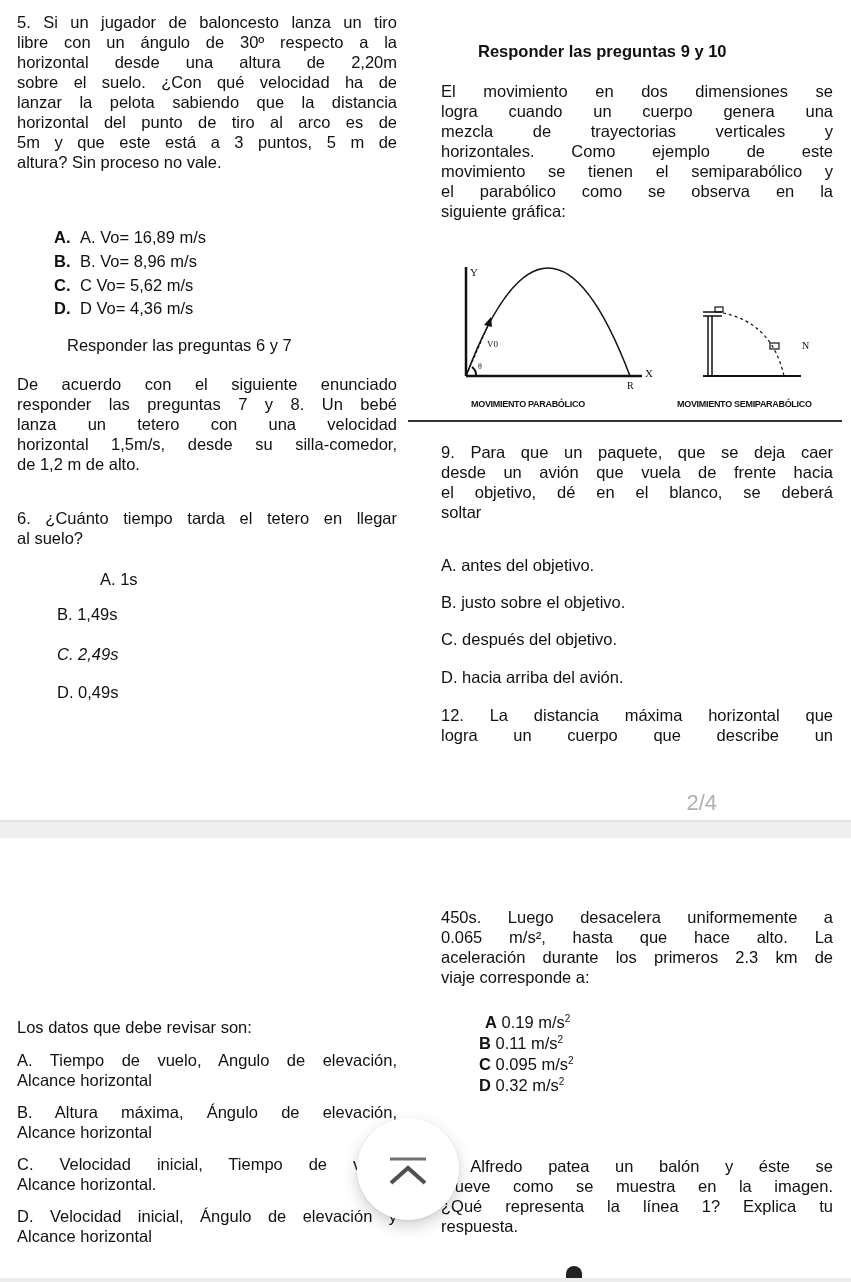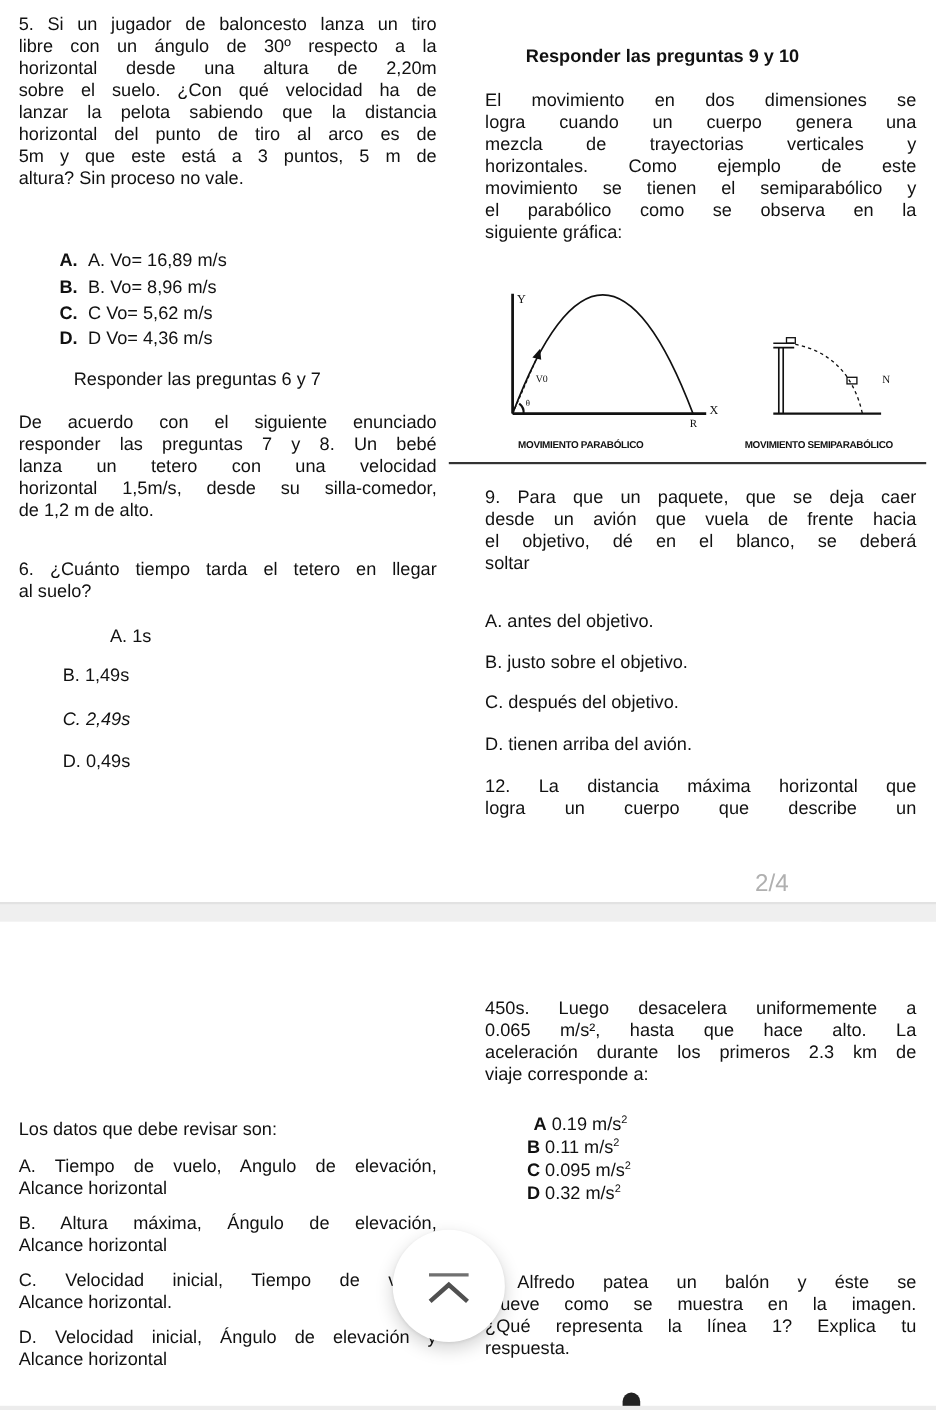--- a/index.html
+++ b/index.html
@@ -113,21 +113,21 @@
   <div class="col" style="left:441px;top:442px;width:392px;">
     <div class="p" style="text-align-last:justify;">9. Para que un paquete, que se deja caer</div>
     <div class="p" style="text-align-last:justify;">desde un avión que vuela de frente hacia</div>
     <div class="p" style="text-align-last:justify;">el objetivo, dé en el blanco, se deberá</div>
     <div class="p">soltar</div>
   </div>
 
   <div class="abs" style="left:441px;top:555px;">A. antes del objetivo.</div>
   <div class="abs" style="left:441px;top:592px;">B. justo sobre el objetivo.</div>
   <div class="abs" style="left:441px;top:629px;">C. después del objetivo.</div>
-  <div class="abs" style="left:441px;top:667px;">D. tienen arriba del avión.</div>
+  <div class="abs" style="left:441px;top:667px;">D. hacia arriba del avión.</div>
 
   <div class="col" style="left:441px;top:705px;width:392px;">
     <div class="p" style="text-align-last:justify;">12. La distancia máxima horizontal que</div>
     <div class="p" style="text-align-last:justify;">logra un cuerpo que describe un</div>
   </div>
 
   <div class="pagenum">2/4</div>
 </div>
 
 <div class="gap"></div>

